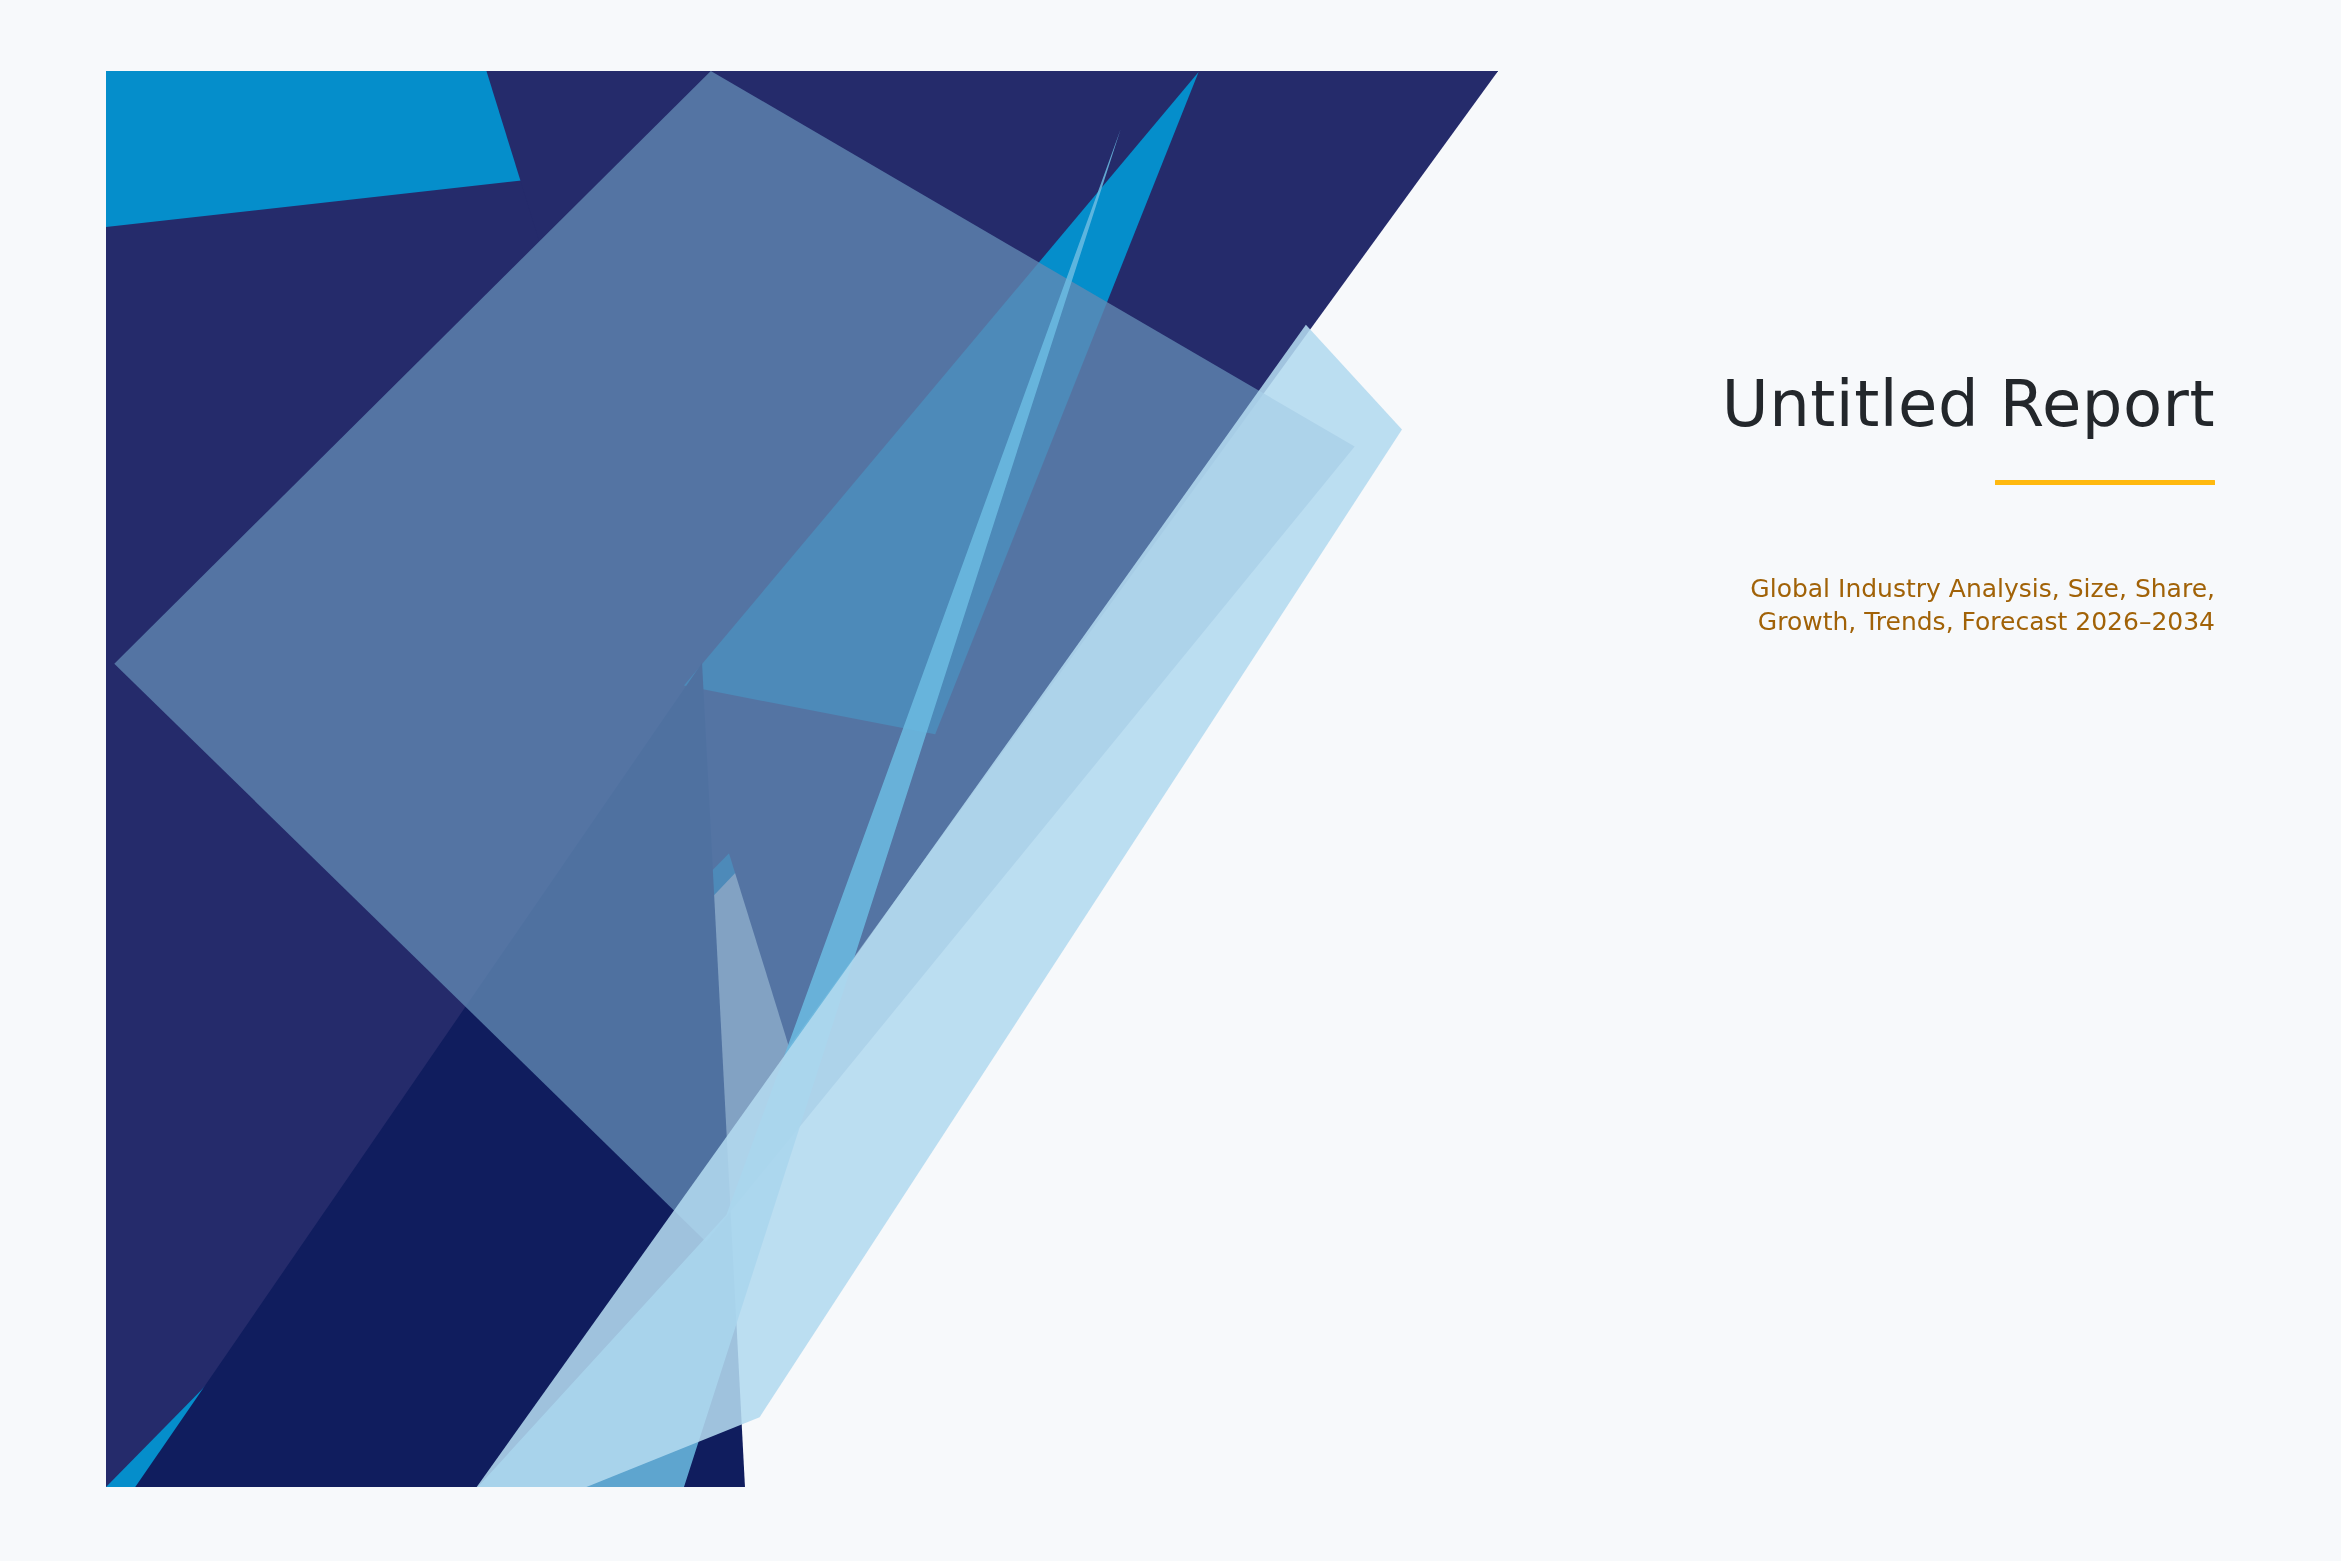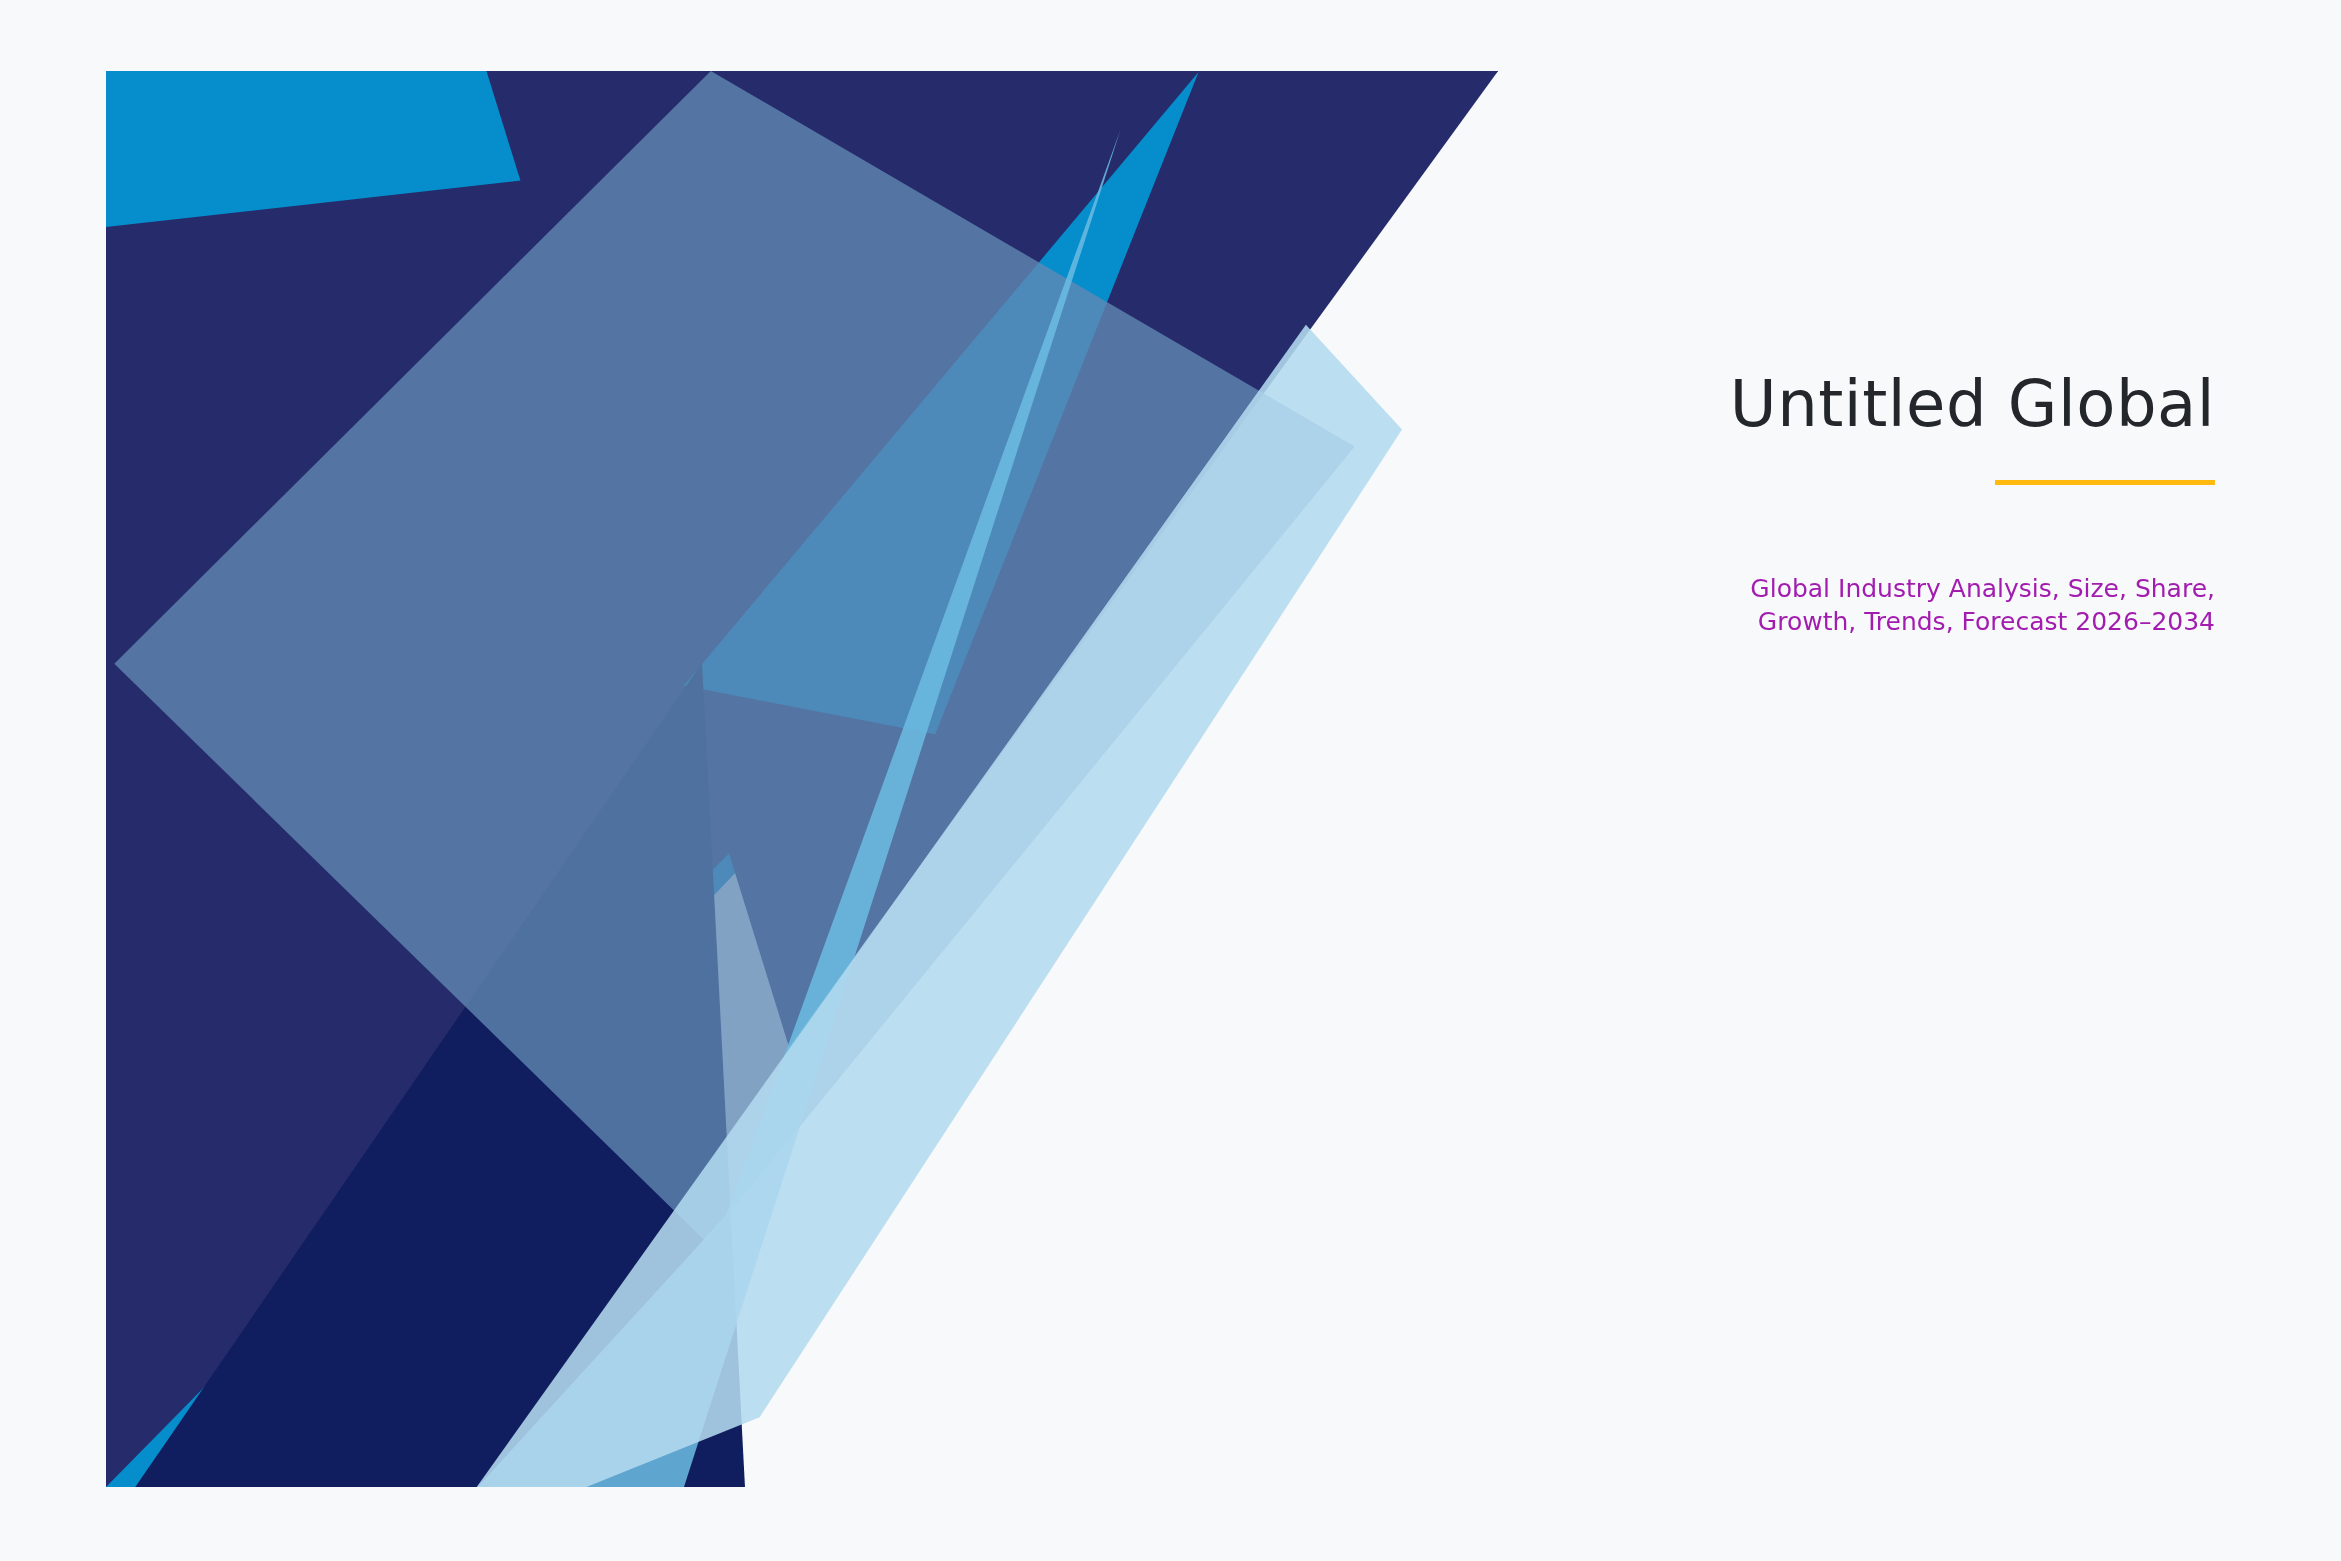--- a/index.html
+++ b/index.html
@@ -96,27 +96,27 @@
           <polygon points="1222,1213 1310,2903 60,2903" fill="#101d5e" fill-opacity="1"></polygon>
           <polygon points="1240,0 2560,770 1230,2400 17,1215" fill="#6189b3" fill-opacity="0.78"></polygon>
           <polygon points="2080,120 1272,2345 762,2903 1185,2903" fill="#6bbbe2" fill-opacity="0.86"></polygon>
           <polygon points="2460,520 2657,735 1340,2760 985,2903 760,2903" fill="#b3d9ef" fill-opacity="0.88"></polygon>
         </g>
     </svg>
   </div>
 
   <div id="text-column">
 
-    <h1 id="report-title" style="color: rgb(35, 39, 43);">Untitled Global</h1>
+    <h1 id="report-title" style="color: rgb(35, 39, 43);">Untitled Report</h1>
 
     <div id="title-rule-wrap">
       <div id="title-rule" style="background: rgb(255, 185, 15);"></div>
     </div>
 
-    <p id="report-subtitle" style="color: #a21caf;">
+    <p id="report-subtitle" style="color: #a16207;">
       <span class="sub-line">Global Industry Analysis, Size, Share,</span>
       <span class="sub-line">Growth, Trends, Forecast 2026–2034</span>
     </p>
 
   </div>
 
 </div>
 
 
 </body></html>

